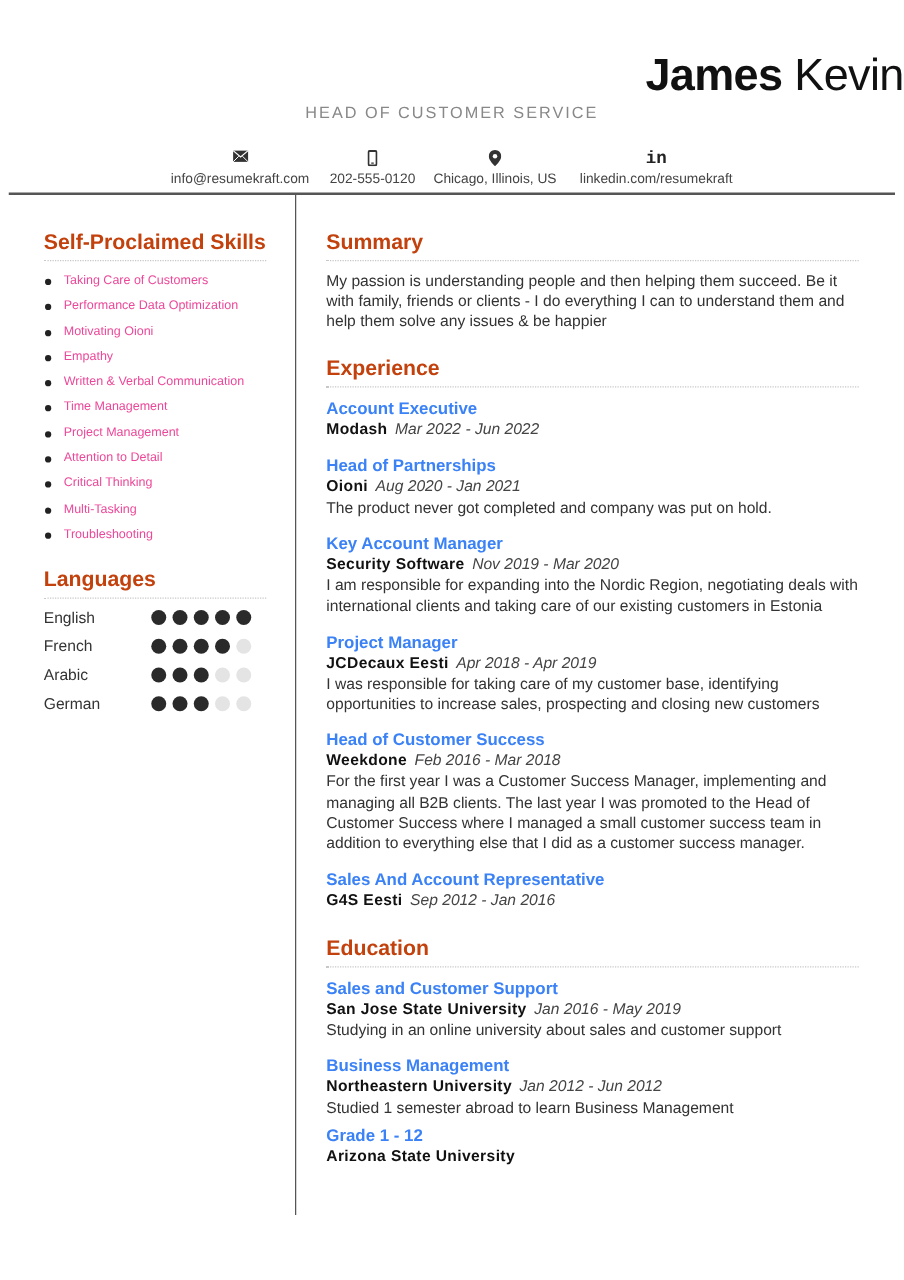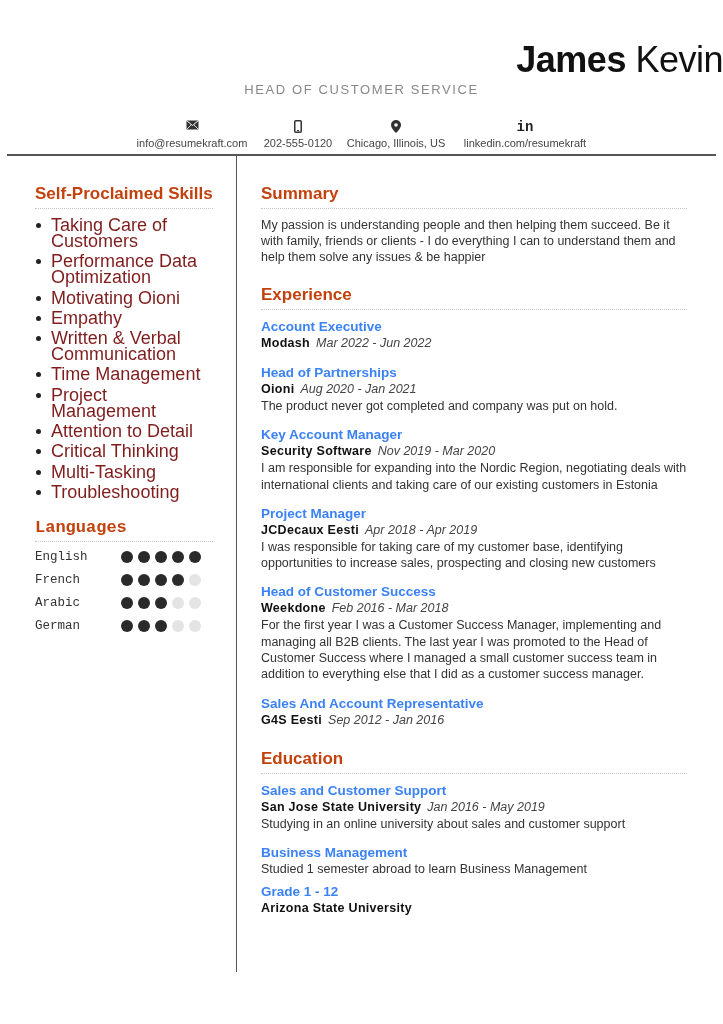--- a/index.html
+++ b/index.html
@@ -17,24 +17,24 @@
   .contact .ic { display: block; height: 14px; margin: 0 auto 3px; }
   .contact .txt { display: block; white-space: nowrap; }
 
   .hrule { position: absolute; top: 154px; left: 7px; width: 709px; height: 2px; background: #555; }
   .vrule { position: absolute; top: 156px; left: 236px; width: 1px; height: 816px; background: #555; }
 
   .sec-h { font-weight: bold; font-size: 17px; color: #c2410c; padding-bottom: 4px; border-bottom: 1px dotted #c8c8c8; }
 
   .left { position: absolute; top: 184px; left: 35px; width: 178px; }
   .skills { list-style: none; margin-top: 8px; }
-  .skills li { position: relative; padding-left: 16px; font-size: 18px; line-height: 16px; margin-bottom: 4.3px; color: #7f1d1d; }
+  .skills li { position: relative; padding-left: 16px; font-size: 10px; line-height: 16px; margin-bottom: 4.3px; color: #ec4899; }
   .skills li::before { content: ""; position: absolute; left: 1px; top: 6px; width: 5px; height: 5px; border-radius: 50%; background: #222; }
 
-  .lang-sec { margin-top: 18px; font-family: Liberation Mono, monospace; }
+  .lang-sec { margin-top: 18px; }
   .lang-row { display: flex; align-items: center; height: 23px; font-size: 12.5px; color: #333; }
   .lang-row:first-of-type { margin-top: 4px; }
   .lang-name { width: 86px; }
   .dots { display: flex; gap: 5px; }
   .dot { width: 12px; height: 12px; border-radius: 50%; background: #e4e4e4; }
   .dot.on { background: #2a2a2a; }
 
   .right { position: absolute; top: 184px; left: 261px; width: 426px; }
   .sum-text { font-size: 12.5px; line-height: 16px; color: #333; margin-top: 8px; }
   .r-sec { margin-top: 20px; }
@@ -200,20 +200,21 @@
 
   <section class="r-sec">
     <h2 class="sec-h">Education</h2>
     <div class="job">
       <div class="job-title">Sales and Customer Support</div>
       <div class="job-meta"><span class="co">San Jose State University</span><span class="dt">Jan 2016 - May 2019</span></div>
       <div class="job-desc">Studying in an online university about sales and customer support</div>
     </div>
     <div class="job">
       <div class="job-title">Business Management</div>
+      <div class="job-meta"><span class="co">Northeastern University</span><span class="dt">Jan 2012 - Jun 2012</span></div>
       <div class="job-desc">Studied 1 semester abroad to learn Business Management</div>
     </div>
     <div class="job" style="margin-top:6px;">
       <div class="job-title">Grade 1 - 12</div>
       <div class="job-meta"><span class="co">Arizona State University</span></div>
     </div>
   </section>
 </div>
 
 </body></html>

